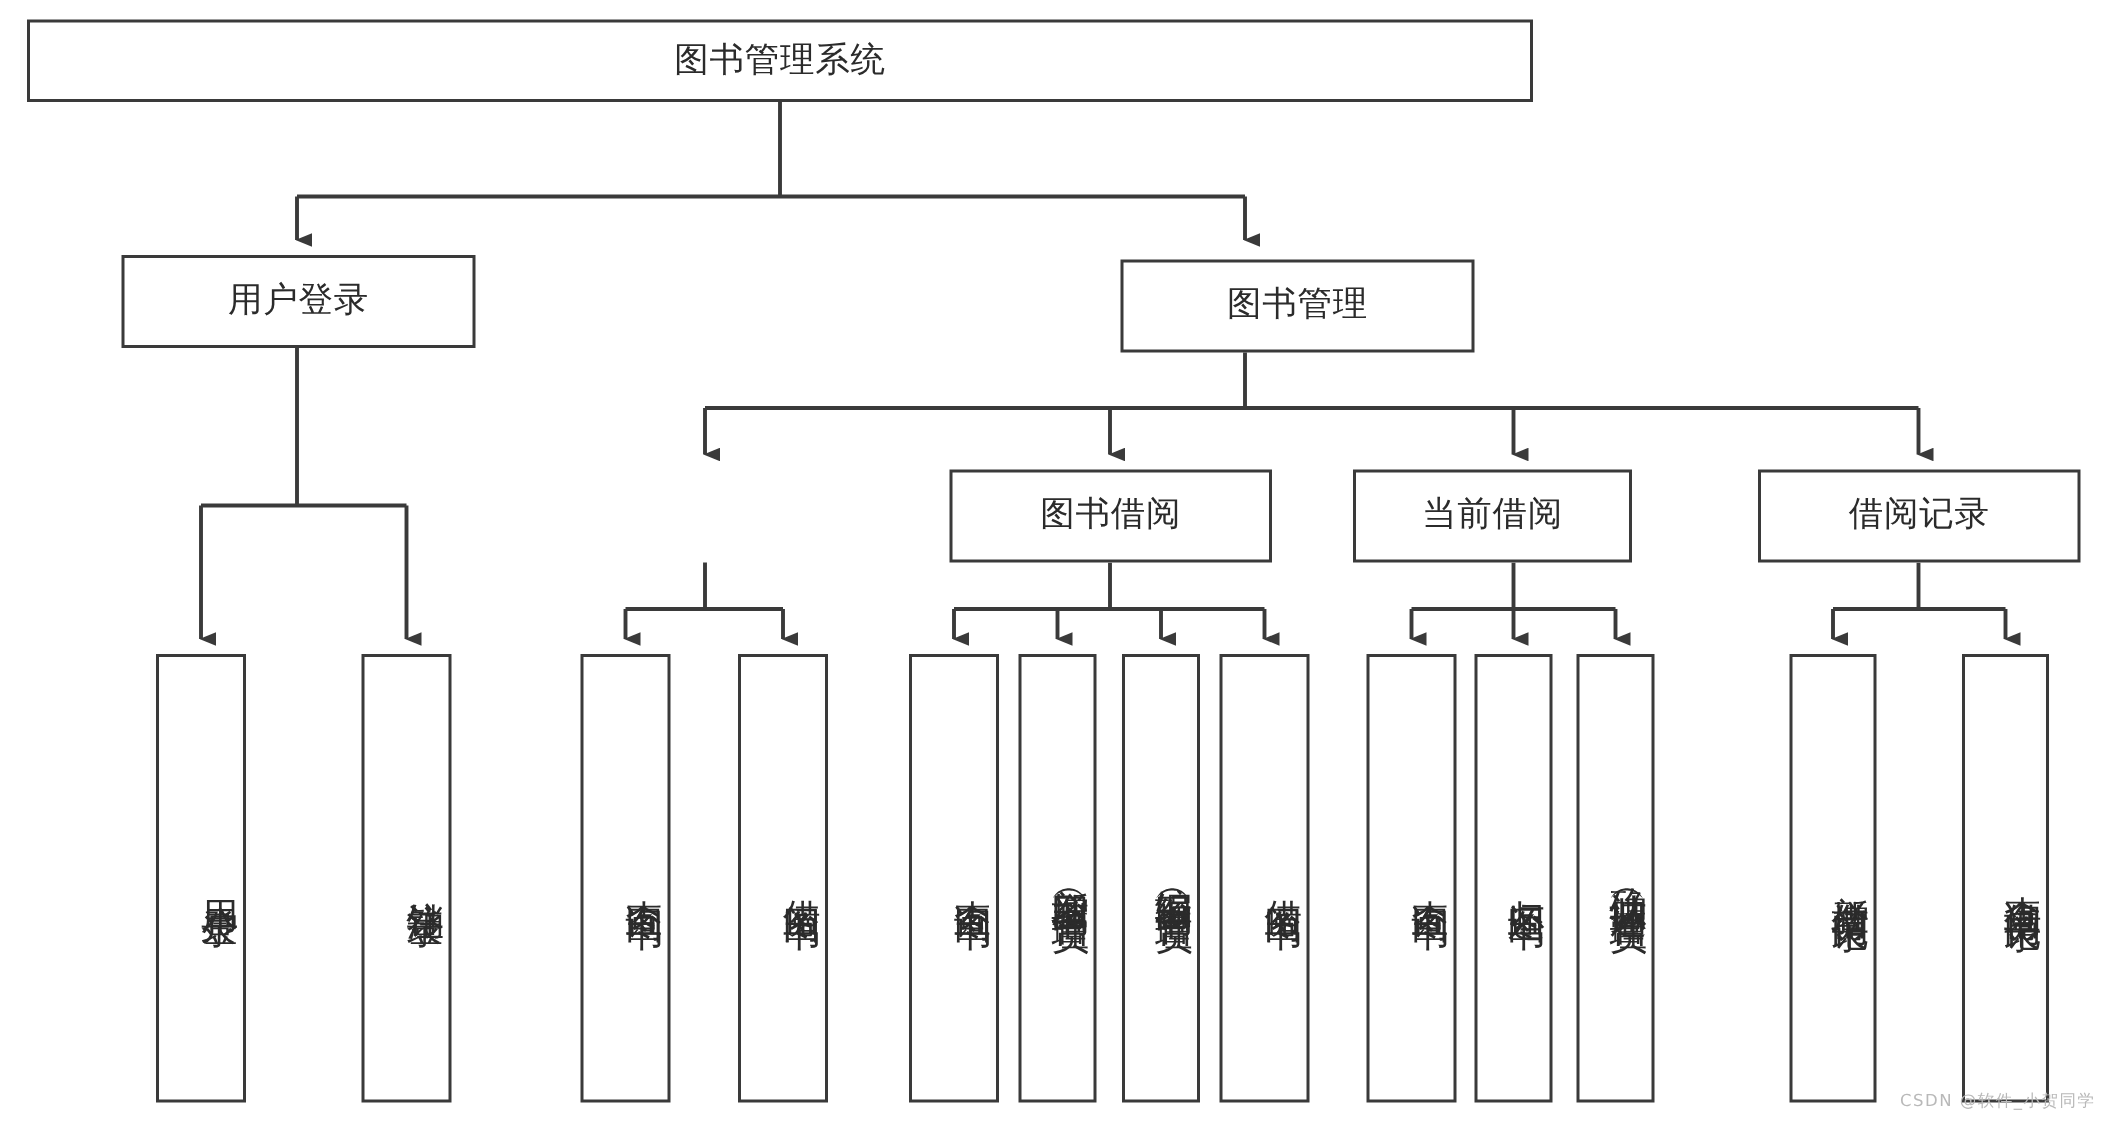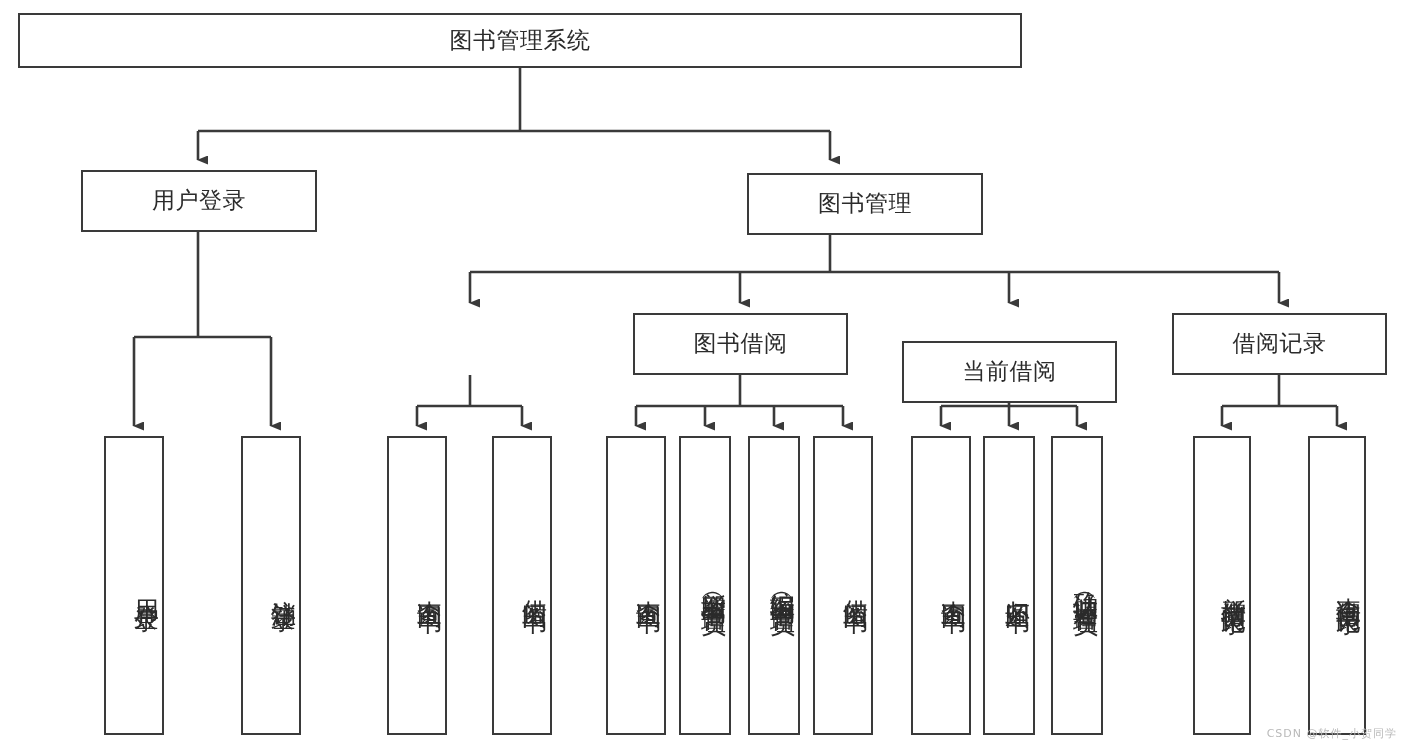--- a/index.html
+++ b/index.html
@@ -146,21 +146,21 @@
 
   <div class="node node-h" style="left:712px; top:173px; width:236px; height:62px;margin-left:35px;">
     <span class="node-label">图书管理</span>
   </div>
 
 
   <div class="node node-h" style="left:633px; top:313px; width:215px; height:62px;text-align:right;">
     <span class="node-label">图书借阅</span>
   </div>
 
-  <div class="node node-h" style="left:902px; top:313px; width:215px; height:62px;margin-top:28px;">
+  <div class="node node-h" style="left:902px; top:313px; width:186px; height:62px;">
     <span class="node-label">当前借阅</span>
   </div>
 
   <div class="node node-h" style="left:1172px; top:313px; width:215px; height:62px;">
     <span class="node-label">借阅记录</span>
   </div>
 
   <div class="node node-v" style="left:104px; top:436px; width:60px; height:299px;">
     <span class="node-label">用户登录</span>
   </div>

